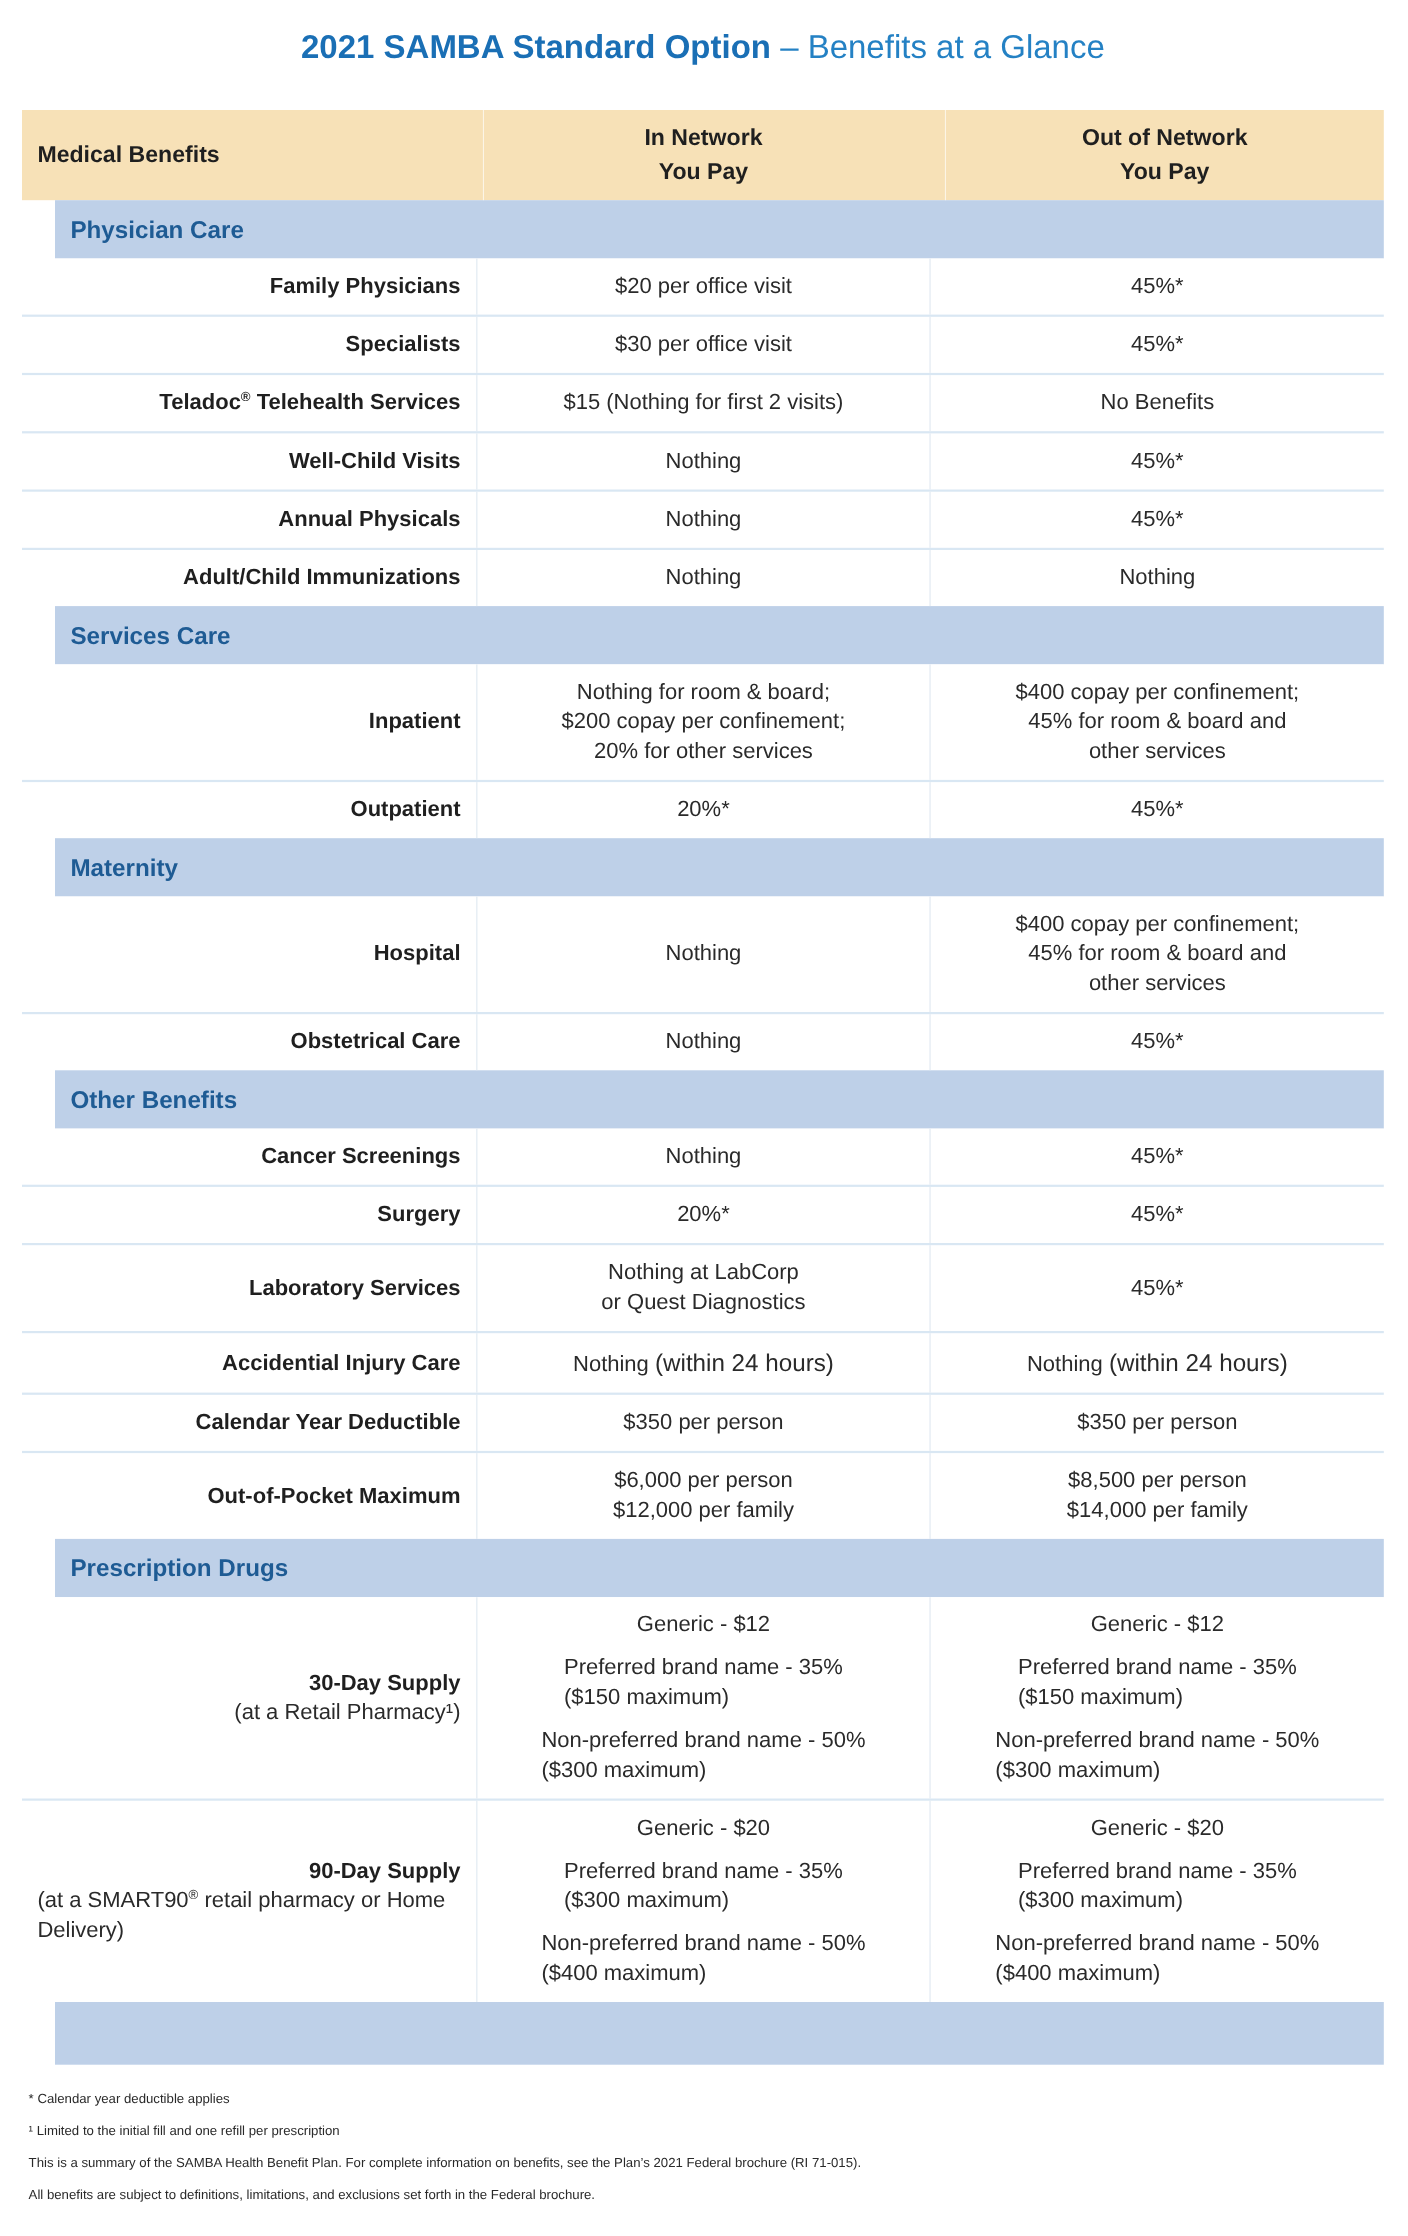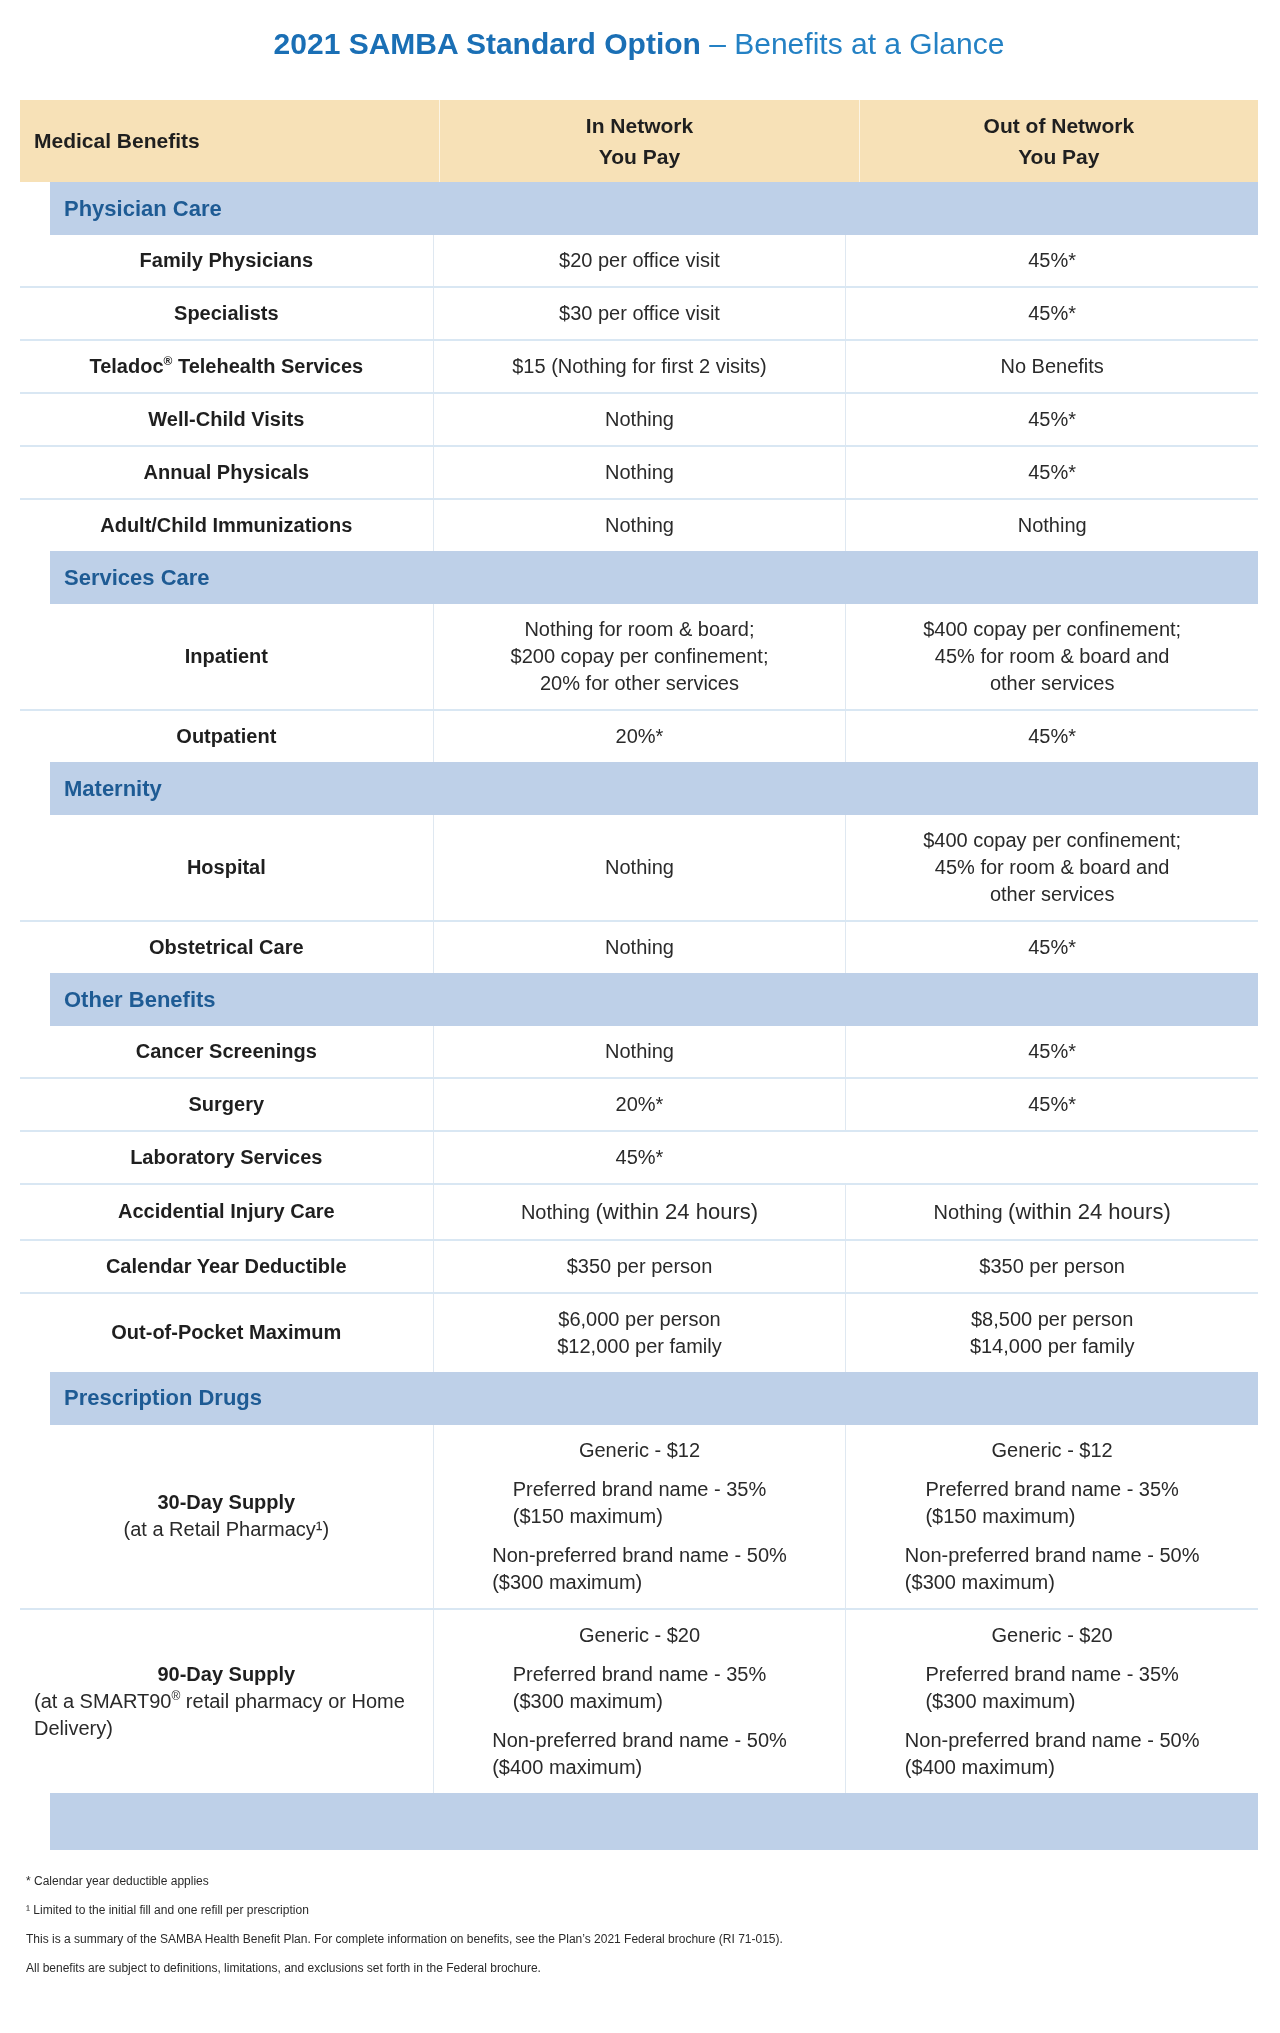--- a/index.html
+++ b/index.html
@@ -56,21 +56,21 @@
   }
   .section-band.spacer{min-height:57px;}
 
   .row{display:grid;grid-template-columns:1fr 1fr 1fr;background:#fff;}
   .row + .row{border-top:2px solid var(--row-divider);}
   .cell{
     padding:12px 14px;
     display:flex;flex-direction:column;justify-content:center;
     font-size:20px;line-height:1.35;
   }
-  .label-cell{align-items:center;text-align:left;}
+  .label-cell{align-items:flex-end;text-align:left;}
   .label-main{font-weight:700;color:#1f1f1f;}
   .label-sub{font-weight:400;color:#2a2a2a;}
   .value-cell{text-align:center;align-items:center;border-left:1px solid var(--cell-divider);}
   .value-cell.left{text-align:left;align-items:center;}
   .para{margin:0;}
   .para + .para{margin-top:12px;}
   .small{font-size:22px;}
   sup{font-size:60%;line-height:0;}
 
   .footnotes{margin-top:24px;padding-left:6px;}
@@ -240,20 +240,23 @@
           </div>
           <div class="cell value-cell">
             <p class="para">45%*</p>
           </div>
         </div>
         <div class="row">
           <div class="cell label-cell">
             <div class="label-main">Laboratory Services</div>
           </div>
           <div class="cell value-cell">
+            <p class="para">Nothing at LabCorp<br>or Quest Diagnostics</p>
+          </div>
+          <div class="cell value-cell">
             <p class="para">45%*</p>
           </div>
         </div>
         <div class="row">
           <div class="cell label-cell">
             <div class="label-main">Accidential Injury Care</div>
           </div>
           <div class="cell value-cell">
             <p class="para"><span>Nothing </span><span class="small">(within 24 hours)</span></p>
           </div>

